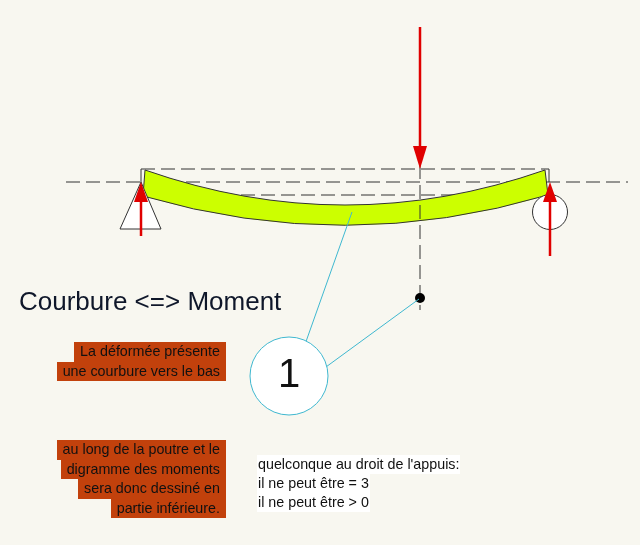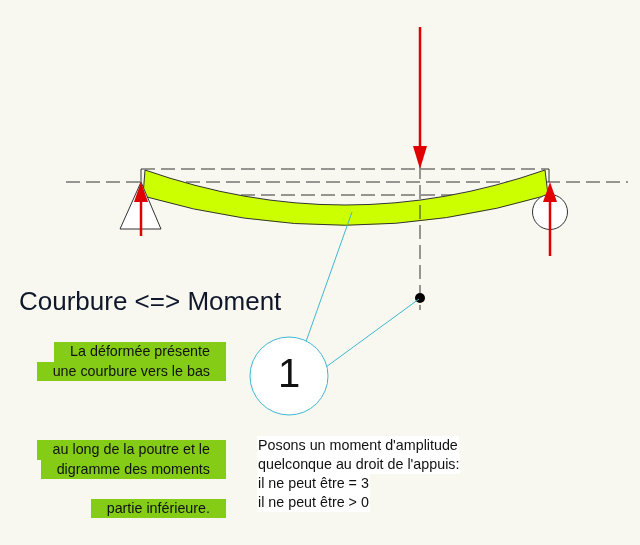--- a/index.html
+++ b/index.html
@@ -14,21 +14,21 @@
       position: absolute; left: 19px; top: 286px;
       font-size: 26px; color: #0f172a; white-space: nowrap;
       letter-spacing: 0px;
     }
     .left-text {
       position: absolute; right: 414px; top: 342px;
       font-size: 14.3px; line-height: 19.6px; color: #111;
       text-align: right;
     }
     .left-text span.line {
-      display: inline-block; background: #84cc16; padding: 0 16px;
+      display: inline-block; background: #c2410c; padding: 0 6px;
     }
     .right-text {
       position: absolute; left: 257px; top: 436px;
       font-size: 14.3px; line-height: 19px; color: #111;
     }
     .right-text span.line {
       display: inline-block; background: #ffffff; padding: 0 1px;
     }
     .bubble-label {
       position: absolute; left: 274px; top: 351px;
@@ -77,22 +77,22 @@
 <div class="title">Courbure &lt;=&gt; Moment</div>
 
 <div class="left-text">
   <span class="line">La déformée présente</span><br>
   <span class="line">une courbure vers le bas</span><br>
   <br>
   <br>
   <br>
   <span class="line">au long de la poutre et le</span><br>
   <span class="line">digramme des moments</span><br>
-  <br>
+  <span class="line">sera donc dessiné en</span><br>
   <span class="line">partie inférieure.</span>
 </div>
 
 <div class="right-text">
-  <span class="line">Posons un moment d'amplitude</span><br>
+  <br>
   <span class="line">quelconque au droit de l'appuis:</span><br>
   <span class="line">il ne peut être = 3</span><br>
   <span class="line">il ne peut être &gt; 0</span>
 </div>
 
 </body></html>

